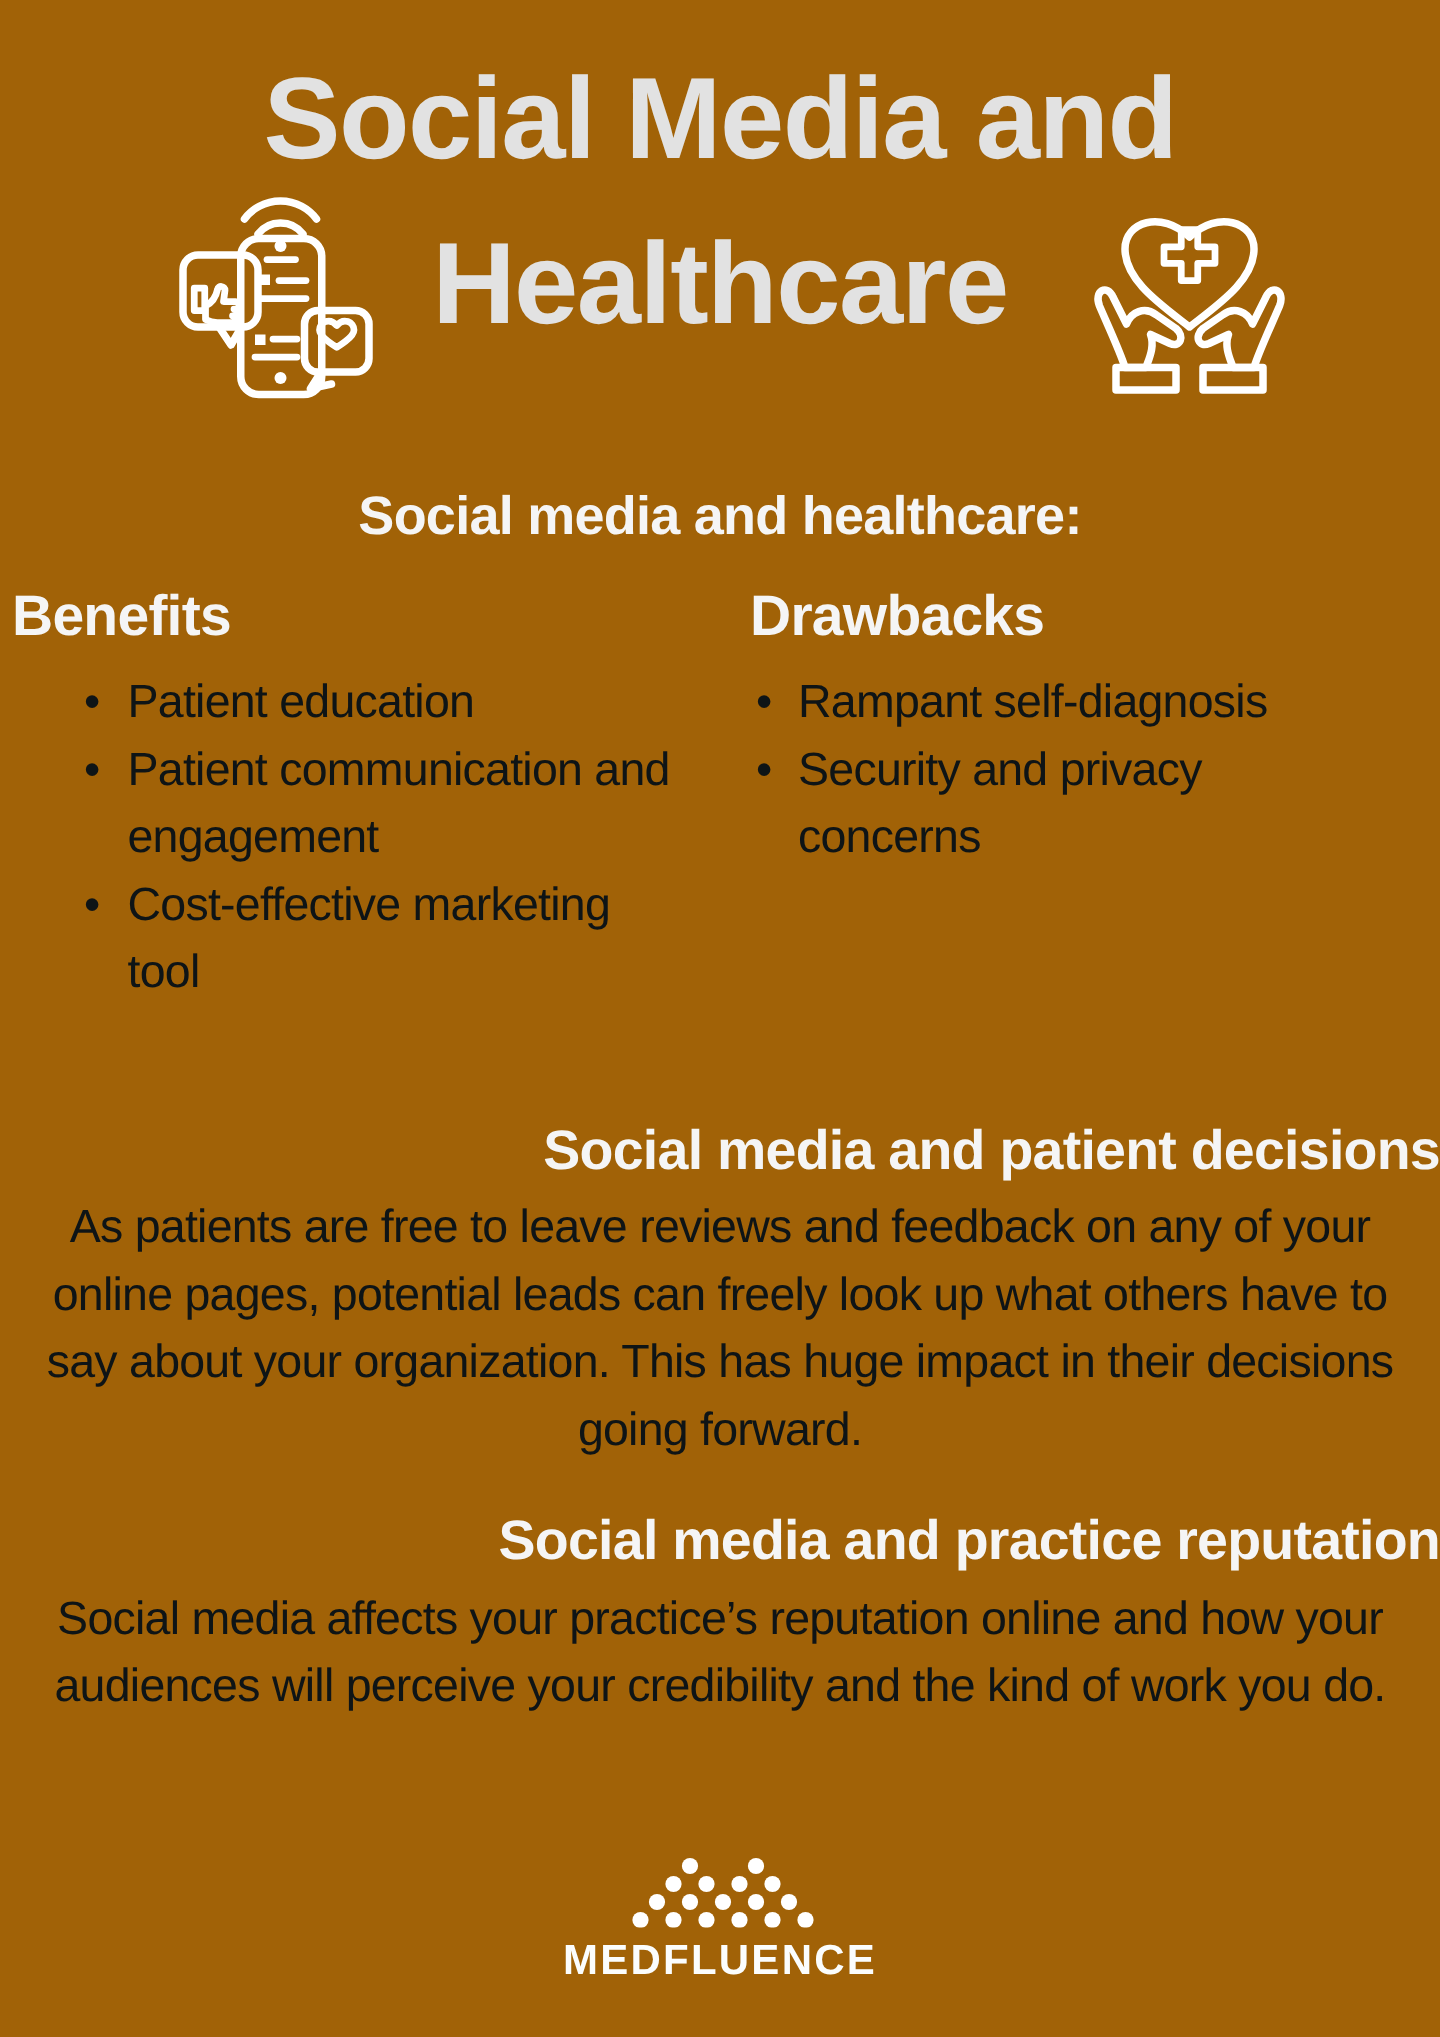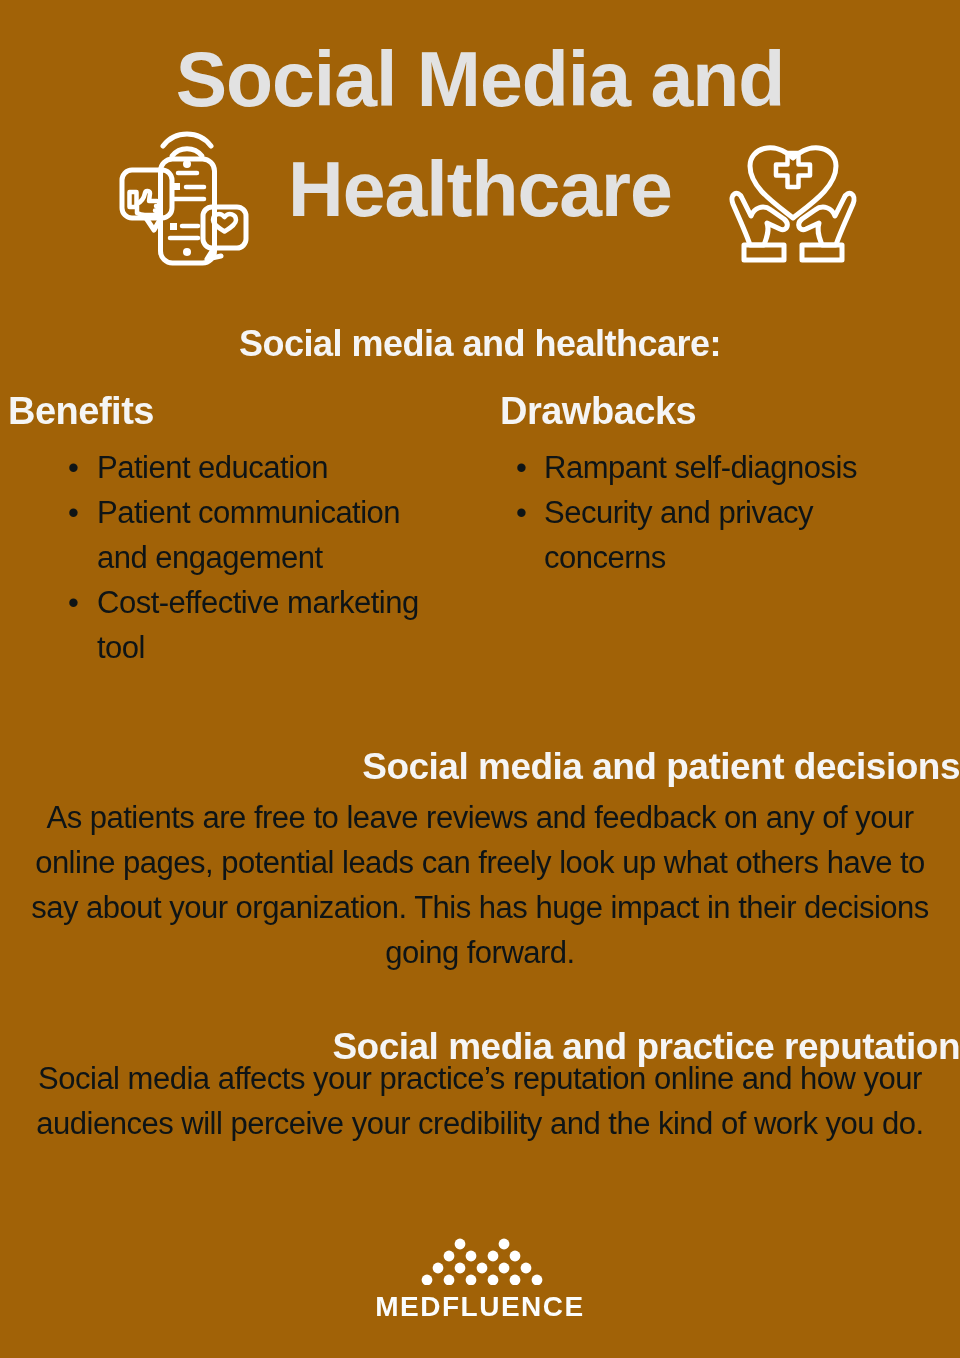--- a/index.html
+++ b/index.html
@@ -48,21 +48,21 @@
     text-align: left;
     font-size: 38px;
     line-height: 44px;
     font-weight: bold;
     color: #F5F5F5;
     letter-spacing: -0.5px;
   }
   .benefits-heading  { transform: translateX(-40px); }
   .drawbacks-heading { transform: translateX(20px); }
   .bullet-list {
-    margin: 12px; padding: 0;
+    margin: 0; padding: 0;
     list-style: none;
     font-size: 31px;
     line-height: 45px;
     letter-spacing: -0.5px;
     color: #0E1416;
   }
   .bullet-list li { position: relative; padding-left: 37px; padding-right: 26px; }
   .bullet-list li::before { content: "\2022"; position: absolute; left: 8px; }
   .drawbacks-list li { padding-left: 52px; padding-right: 16px; }
   .drawbacks-list li::before { left: 24px; }
@@ -81,21 +81,21 @@
     position: absolute;
     left: 16px; width: 928px;
     text-align: center;
     font-size: 31px;
     line-height: 45px;
     letter-spacing: -0.5px;
     color: #0E1416;
   }
   .sh-1 { top: 746px; }
   .sb-1 { top: 795px; }
-  .sh-2 { top: 1006px; margin-top: 20px; }
+  .sh-2 { top: 1006px; }
   .sb-2 { top: 1056px; }
 
   
   .logo-dots { position: absolute; left: 421px; top: 1238px; }
   .brand-name {
     position: absolute;
     top: 1291px; left: 0; width: 100%;
     text-align: center;
     font-size: 28px;
     font-weight: bold;

